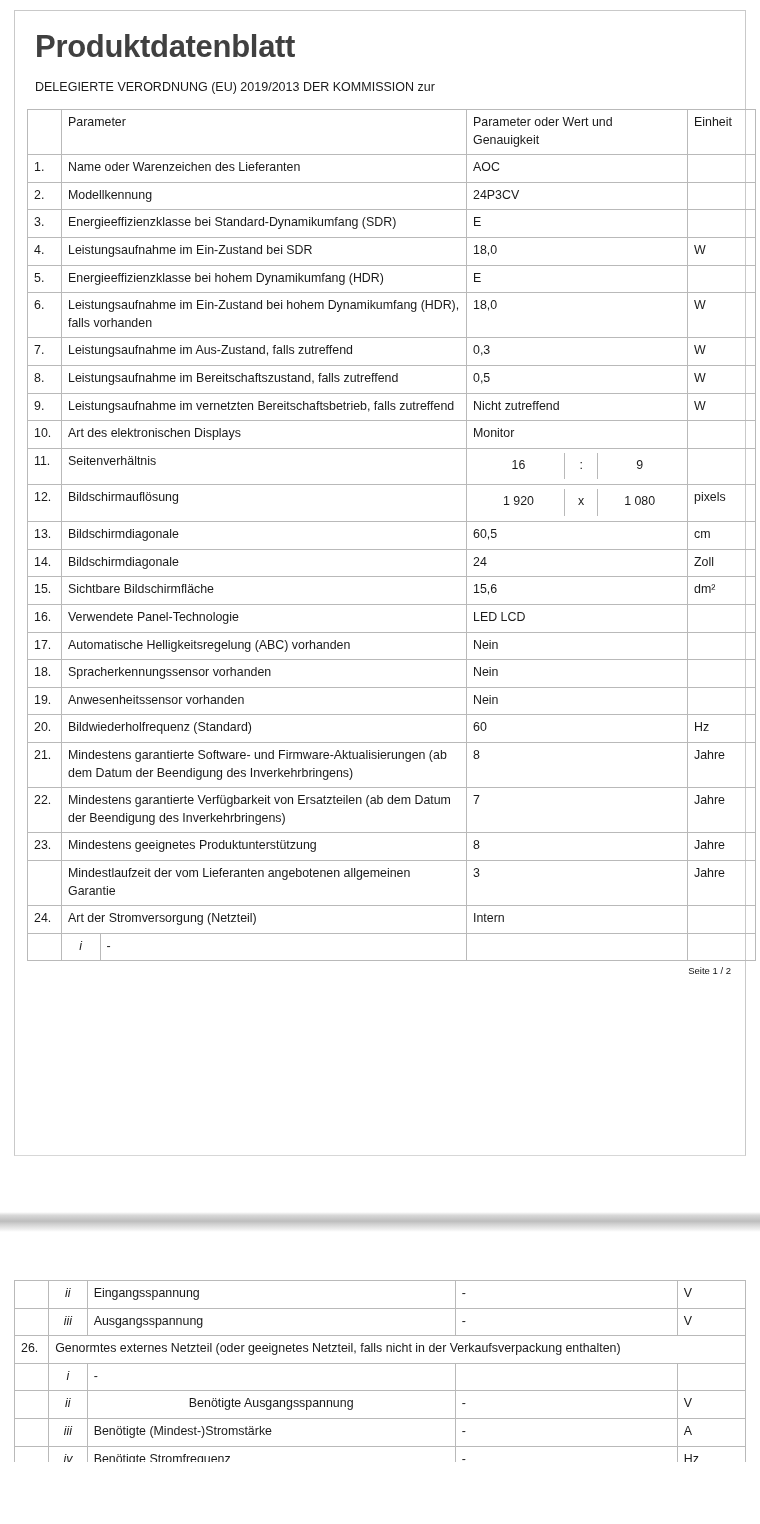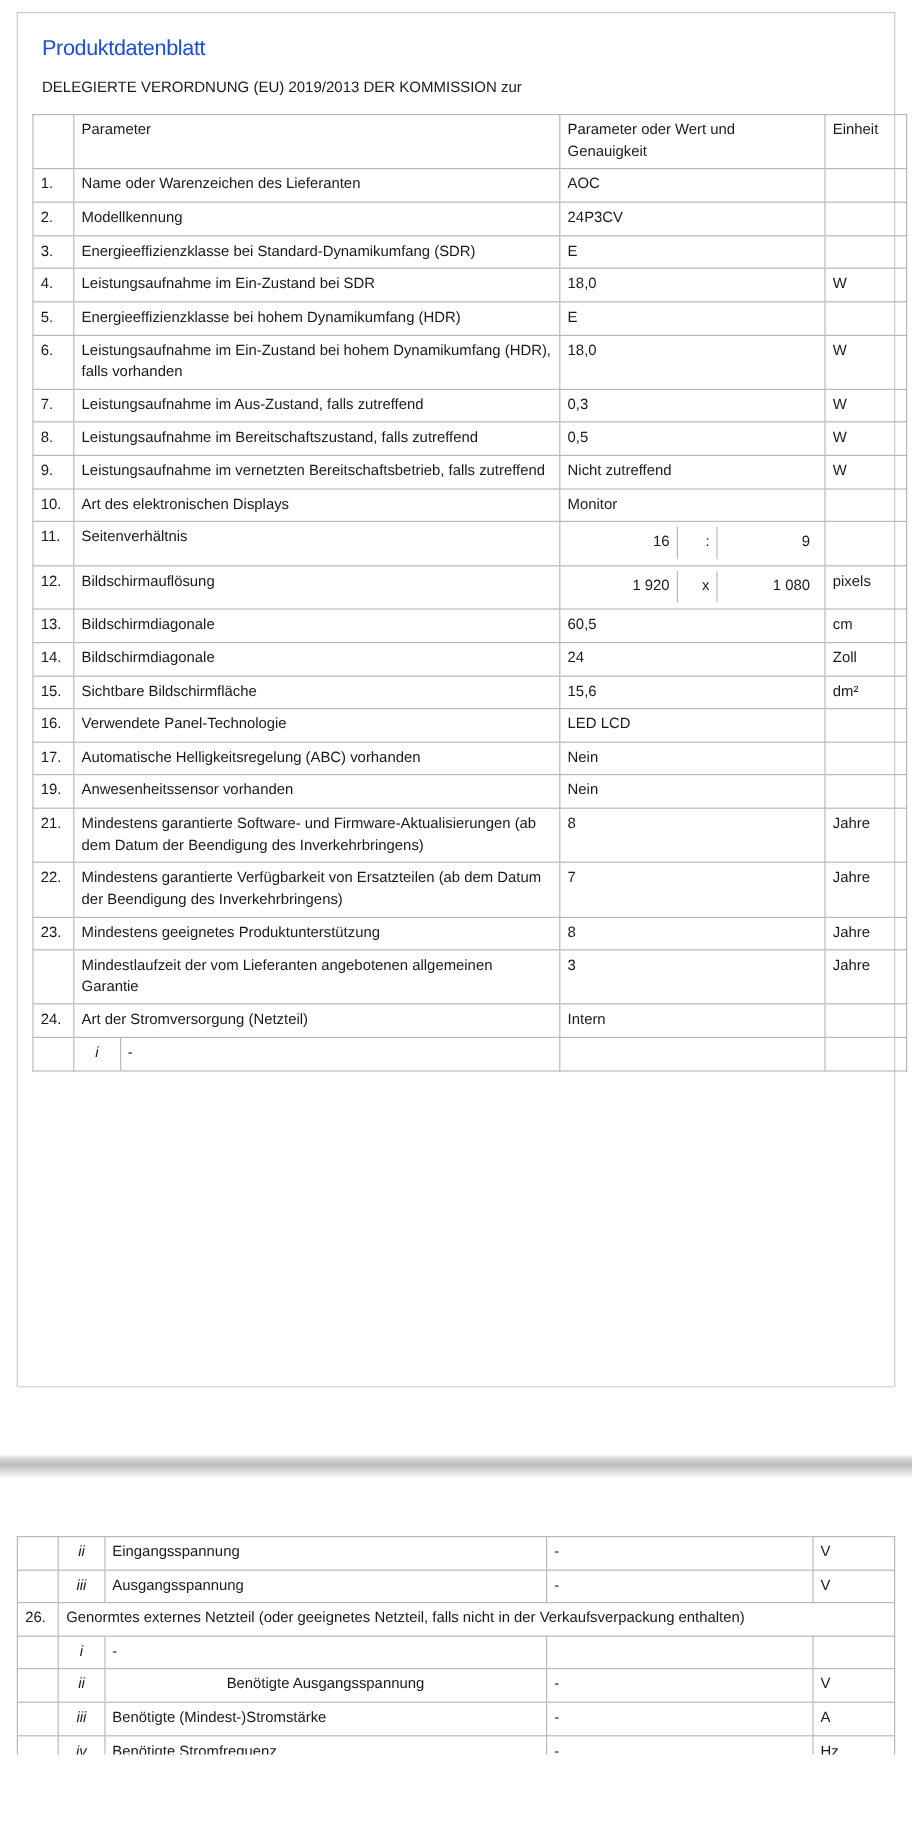--- a/index.html
+++ b/index.html
@@ -27,23 +27,23 @@
   .sheet {
     border-left: 1px solid #c9c9c9;
     border-right: 1px solid #c9c9c9;
     border-top: 1px solid #c9c9c9;
     border-bottom: 1px solid #d7d7d7;
     padding: 12px 12px 6px 12px;
     background: #fff;
     min-height: 1146px;
   }
   .doc-title {
-    color: #1d4ed8;
-    font-size: 18px;
-    font-weight: normal;
+    color: #404040;
+    font-size: 31px;
+    font-weight: bold;
     letter-spacing: -0.3px;
     margin: 8px 0 14px 8px;
     line-height: 1.05;
   }
   .doc-subtitle {
     font-size: 12.5px;
     line-height: 1.55;
     margin: 0 0 12px 8px;
     color: #1a1a1a;
   }
@@ -80,21 +80,21 @@
   
   table.split {
     width: 100%;
     border-collapse: collapse;
     table-layout: fixed;
   }
   td.split-host { padding: 0; }
   table.split td {
     border: none;
     border-right: 1px solid #b9b9b9;
-    text-align: right;
+    text-align: center;
     padding: 4px 6px 5px 6px;
     font-size: 12.4px;
     line-height: 1.42;
   }
   table.split td:last-child { border-right: none; }
   col.s-a { width: 44%; }
   col.s-b { width: 16%; }
   col.s-c { width: 40%; }
 
   
@@ -289,24 +289,36 @@
             <td class="val val-right">LED LCD</td>
             <td class="unit"></td>
           </tr>
           <tr>
             <td class="num">17.</td>
             <td>Automatische Helligkeitsregelung (ABC) vorhanden</td>
             <td class="val val-right">Nein</td>
             <td class="unit"></td>
           </tr>
           <tr>
+            <td class="num">18.</td>
+            <td>Spracherkennungssensor vorhanden</td>
+            <td class="val val-right">Nein</td>
+            <td class="unit"></td>
+          </tr>
+          <tr>
             <td class="num">19.</td>
             <td>Anwesenheitssensor vorhanden</td>
             <td class="val val-right">Nein</td>
             <td class="unit"></td>
+          </tr>
+          <tr>
+            <td class="num">20.</td>
+            <td>Bildwiederholfrequenz (Standard)</td>
+            <td class="val val-right">60</td>
+            <td class="unit">Hz</td>
           </tr>
           <tr>
             <td class="num">21.</td>
             <td>Mindestens garantierte Software- und Firmware-Aktualisierungen (ab dem Datum der Beendigung des Inverkehrbringens)</td>
             <td class="val val-right">8</td>
             <td class="unit">Jahre</td>
           </tr>
           <tr>
             <td class="num">22.</td>
             <td>Mindestens garantierte Verfügbarkeit von Ersatzteilen (ab dem Datum der Beendigung des Inverkehrbringens)</td>
@@ -346,20 +358,21 @@
                   </tr>
                 </tbody>
               </table>
             </td>
             <td class="val"></td>
             <td class="unit"></td>
           </tr>
         </tbody>
     </table>
 
+    <div class="footer-note">Seite 1 / 2</div>
   </div>
 </div>
 
 <div class="page-divider"></div>
 
 <div class="page" id="page-two">
   <div class="spacer-top"></div>
   <div class="sheet2">
     <table class="spec">
       <colgroup>

